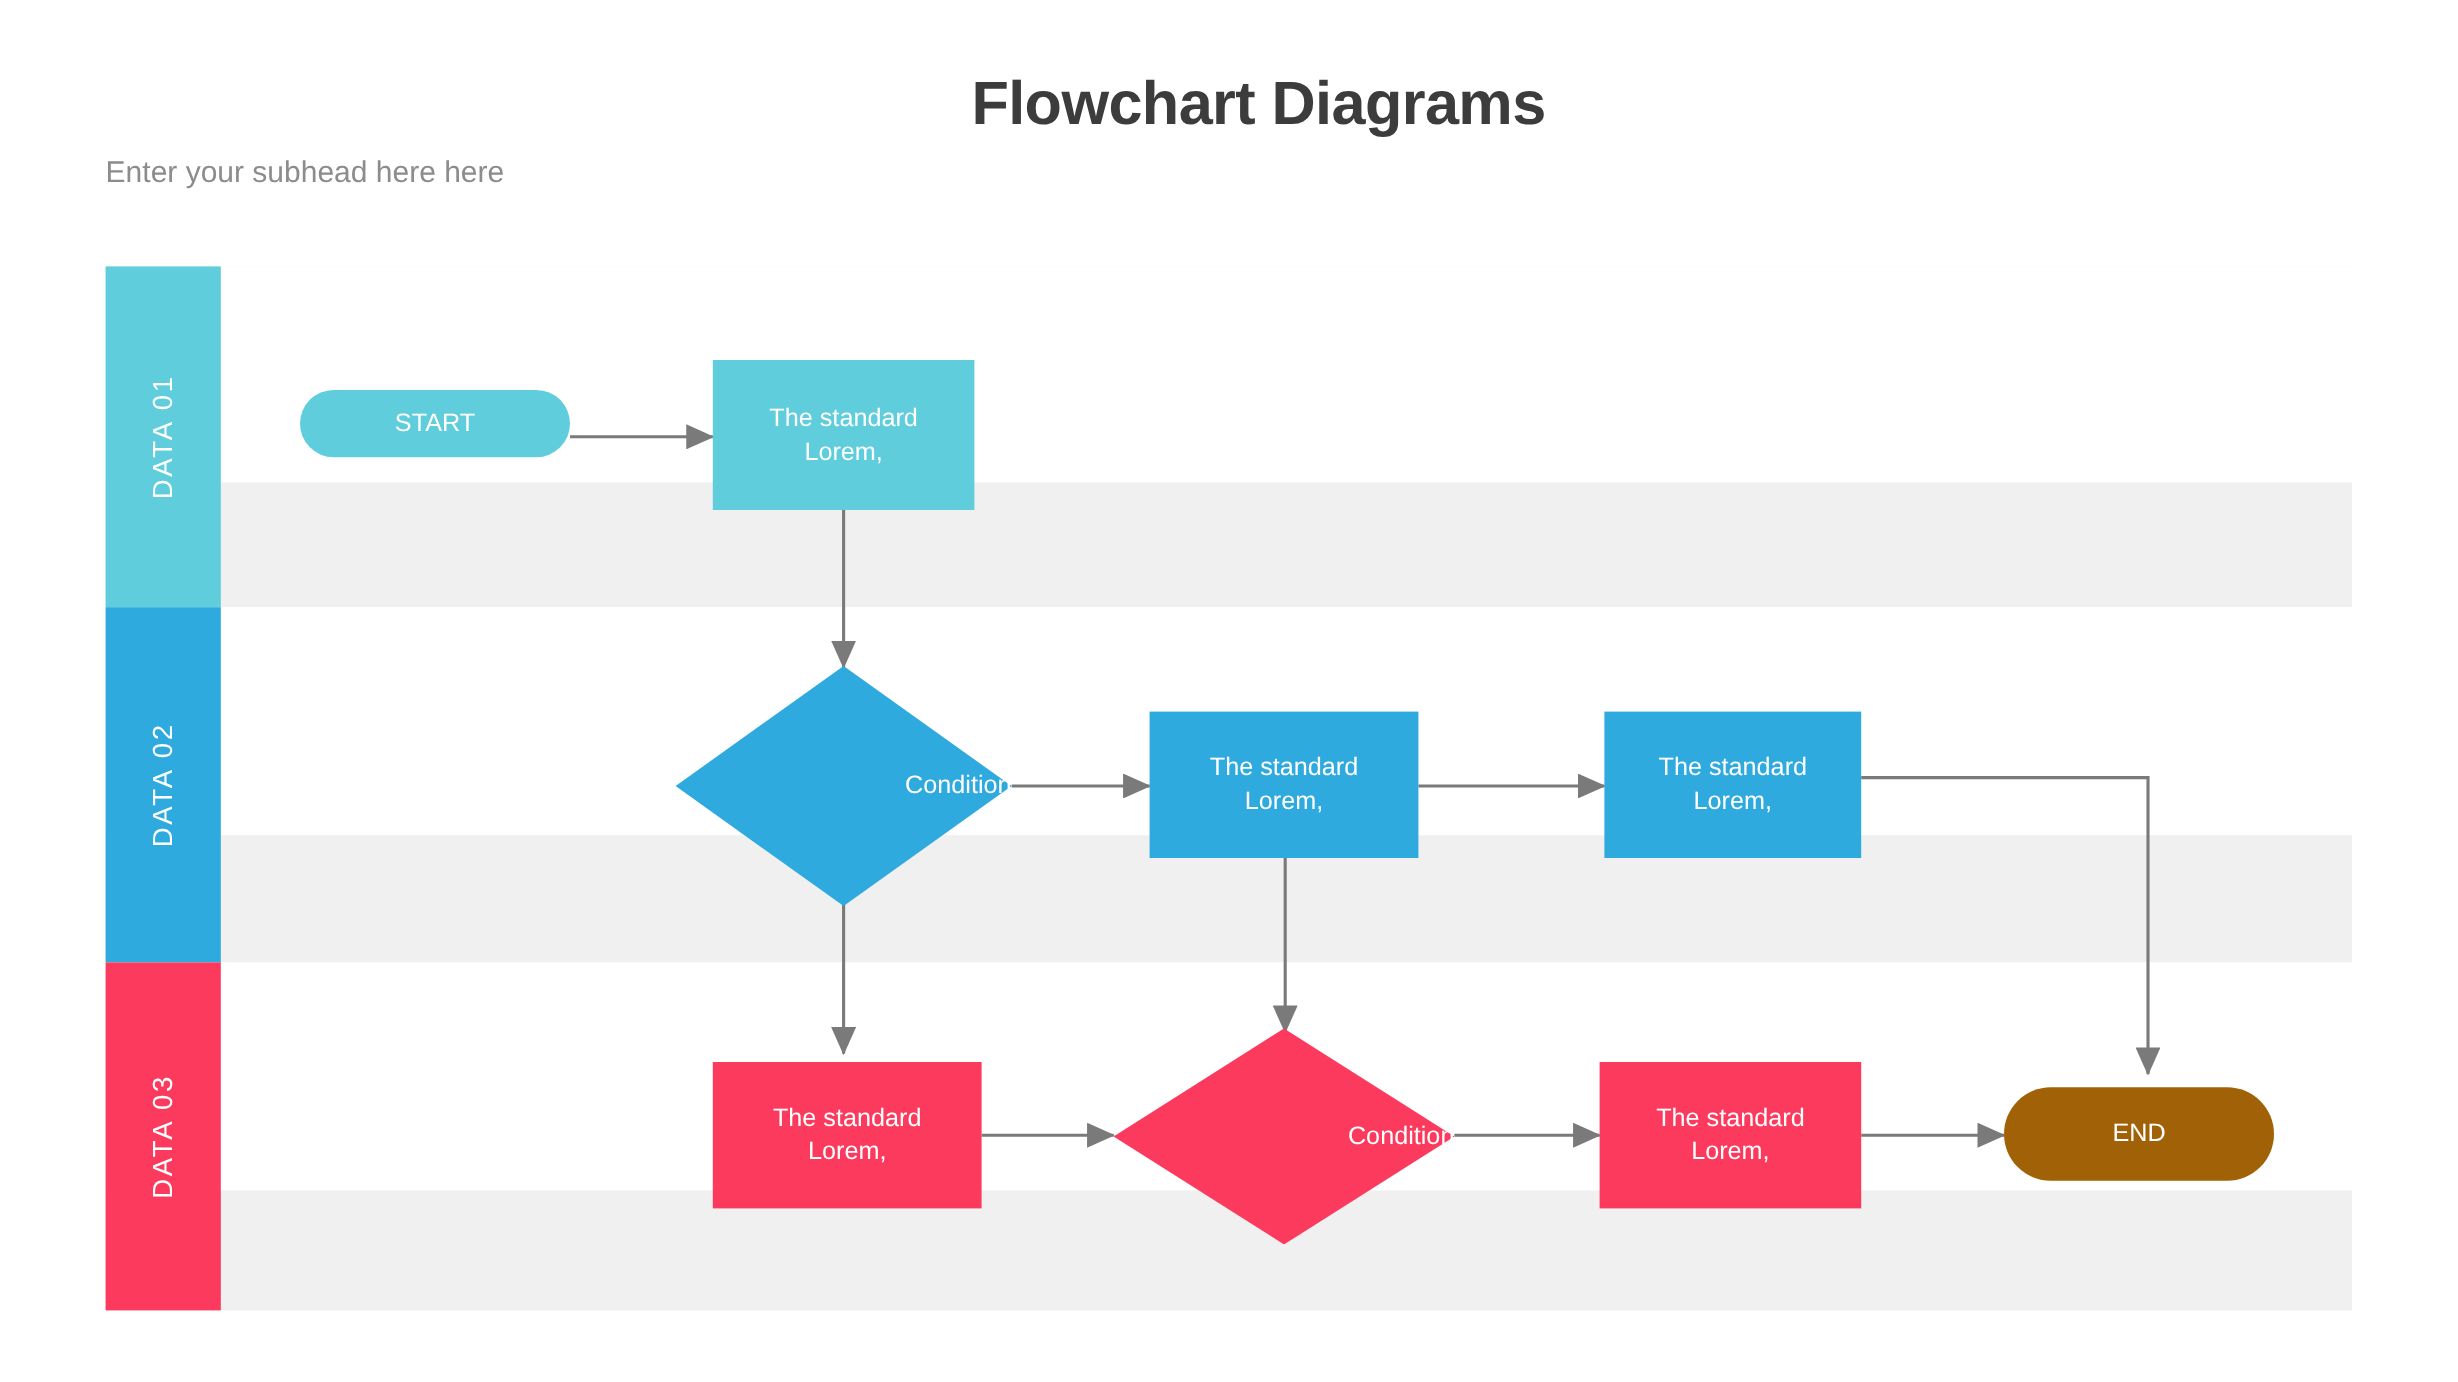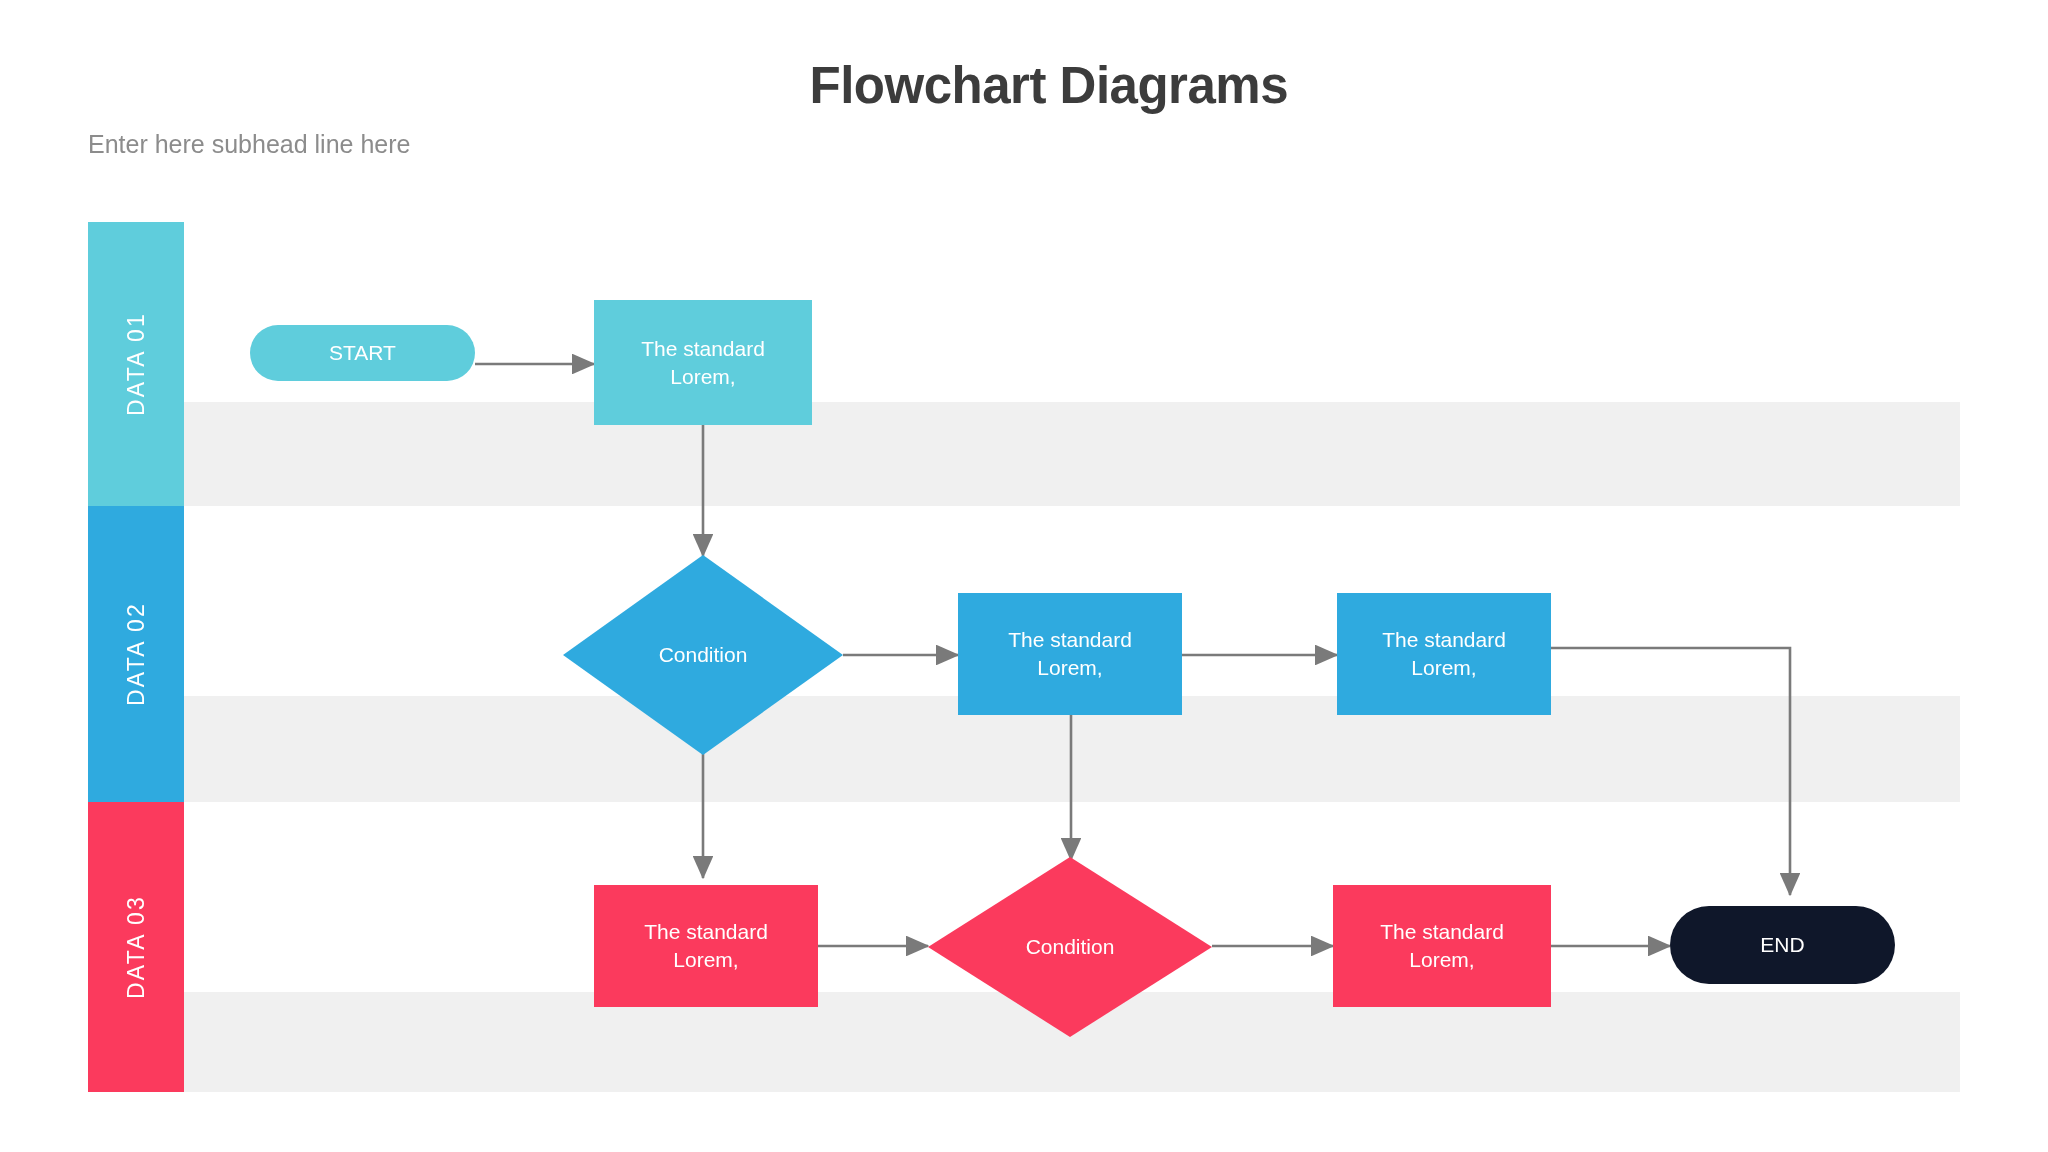--- a/index.html
+++ b/index.html
@@ -89,21 +89,21 @@
     box-sizing: border-box;
   }
   .node.process { }
   .node.terminator { }
   .node-label { pointer-events: none; white-space: pre-line; }
 
   .diamond-wrap {
     position: absolute;
     display: flex;
     align-items: center;
-    justify-content: center;
+    justify-content: flex-end;
   }
   .diamond-shape {
     position: absolute;
     left: 0; top: 0;
     width: 100%; height: 100%;
   }
   .diamond-text {
     position: relative;
     color: #ffffff;
     font-size: 21px;
@@ -115,21 +115,21 @@
     left: 0; top: 0;
     width: 2048px; height: 1152px;
     pointer-events: none;
   }
 </style>
 </head>
 <body>
 
 <div id="header">
   <h1 id="page-title">Flowchart Diagrams</h1>
-  <p id="page-subhead">Enter here subhead line here</p>
+  <p id="page-subhead">Enter your subhead here here</p>
 </div>
 
 <div id="diagram">
 
   <div id="swimlane-backgrounds">
     <div class="lane-stripe" style="top:222px; height:284px; background:#f0f0f0;"></div>
     <div class="lane-stripe" style="top:222px; height:180px; background:#ffffff;"></div>
     <div class="lane-stripe" style="top:506px; height:296px; background:#f0f0f0;"></div>
     <div class="lane-stripe" style="top:506px; height:190px; background:#ffffff;"></div>
     <div class="lane-stripe" style="top:802px; height:290px; background:#f0f0f0;"></div>
@@ -210,17 +210,17 @@
       <polygon points="142,0 284,90 142,180 0,90" fill="#FB3A5D"></polygon>
     </svg>
     <span class="diamond-text">Condition</span>
   </div>
 
   <div class="node process" style="left:1333px; top:885px; width:218px; height:122px; background:#FB3A5D;">
     <span class="node-label">The standard
 Lorem,</span>
   </div>
 
-  <div class="node terminator" style="left:1670px; top:906px; width:225px; height:78px; background:#0f172a; border-radius:39px;">
+  <div class="node terminator" style="left:1670px; top:906px; width:225px; height:78px; background:#a16207; border-radius:39px;">
     <span class="node-label">END</span>
   </div>
 
 </div>
 
 </body></html>

